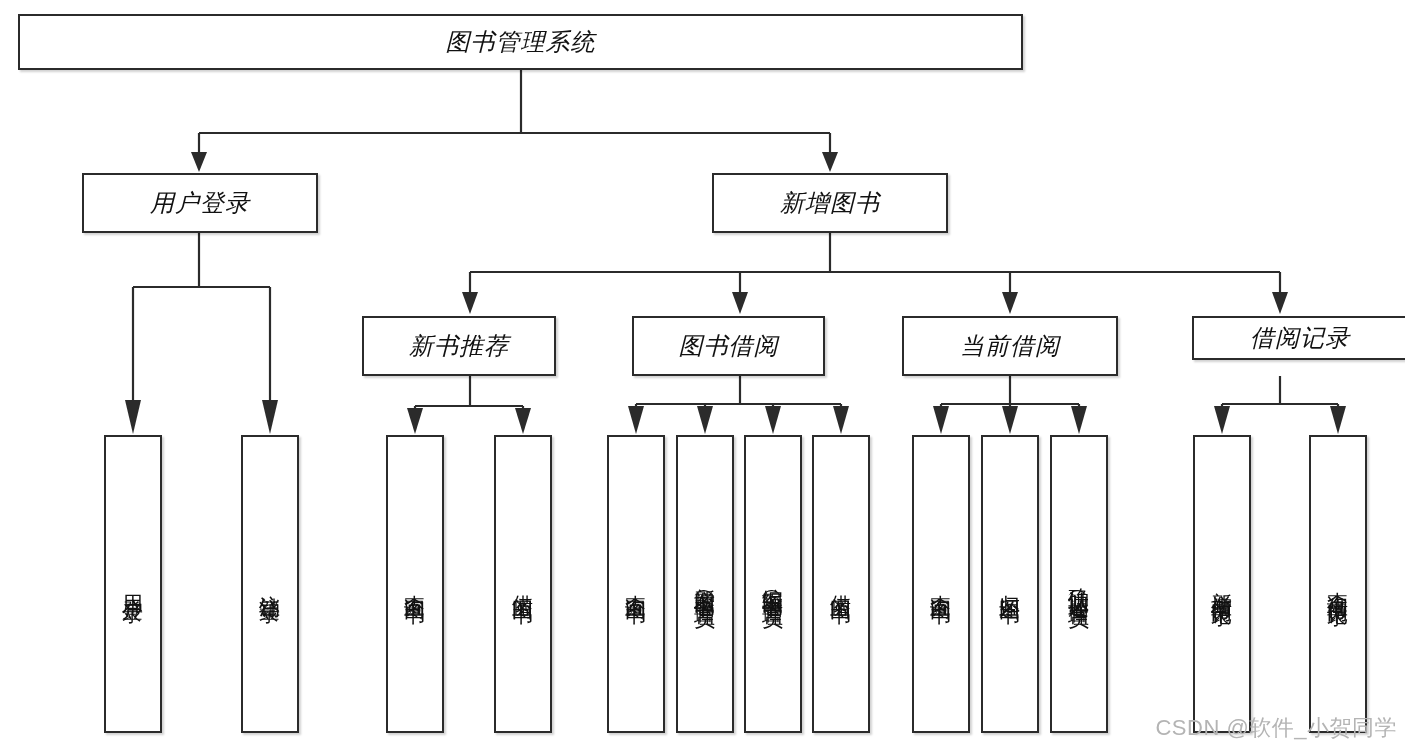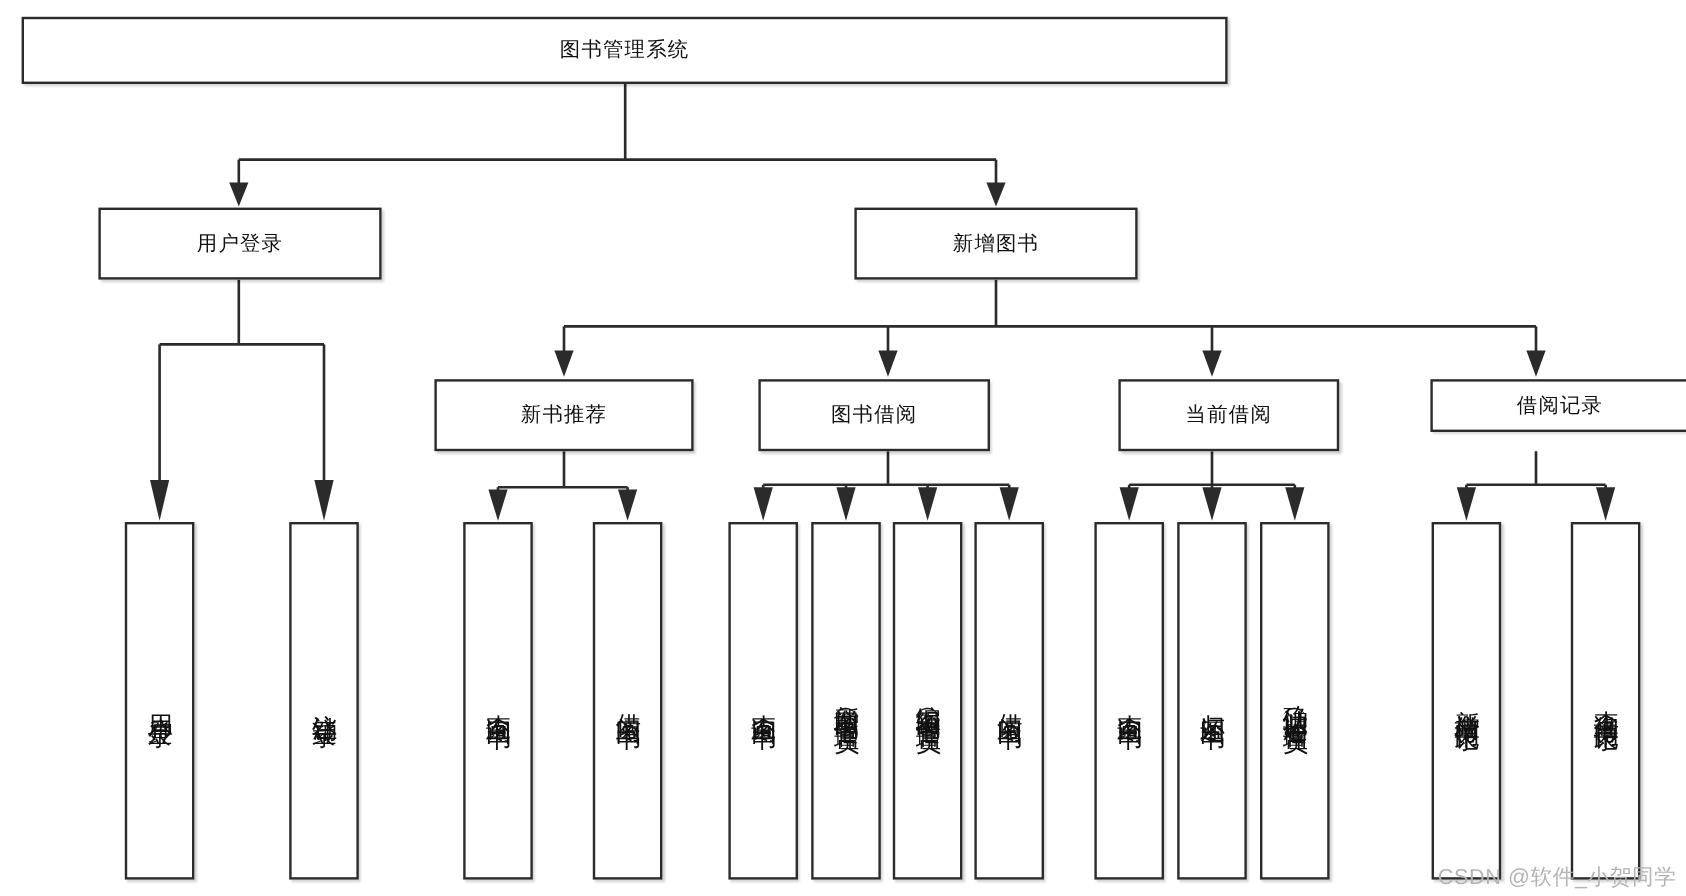--- a/index.html
+++ b/index.html
@@ -23,23 +23,24 @@
     box-sizing: border-box;
     background: #ffffff;
     border: 2px solid #2b2b2b;
     box-shadow: 2px 2px 2px rgba(0,0,0,0.18);
     display: flex;
     align-items: center;
     justify-content: center;
     color: #111111;
   }
   .node.horiz {
-    font-size: 17px;
+    font-size: 24px;
     letter-spacing: 1px;
     line-height: 1.2;
+    font-style: italic;
   }
   .node.vert {
     writing-mode: vertical-rl;
     text-orientation: upright;
     font-size: 21px;
     letter-spacing: 3px;
     line-height: 1.1;
     padding: 6px 0;
     justify-content: center;
     align-items: center;
@@ -63,21 +64,21 @@
     stroke-width: 2.2;
     fill: none;
   }
   #wires polygon {
     fill: #2b2b2b;
   }
   .watermark {
     position: absolute;
     right: 8px;
     bottom: 4px;
-    font-size: 18px;
+    font-size: 22px;
     color: #b4b4b4;
     letter-spacing: 0.5px;
     white-space: nowrap;
     user-select: none;
   }
 </style>
 </head>
 <body>
 
 <div id="canvas">
@@ -148,27 +149,27 @@
     <span>图书管理系统</span>
   </div>
 
   <div class="node horiz" style="left:82px; top:173px; width:236px; height:60px;">
     <span>用户登录</span>
   </div>
   <div class="node horiz" style="left:712px; top:173px; width:236px; height:60px;">
     <span>新增图书</span>
   </div>
 
-  <div class="node horiz" style="left:362px; top:316px; width:216px; height:60px;">
+  <div class="node horiz" style="left:362px; top:316px; width:194px; height:60px;">
     <span>新书推荐</span>
   </div>
   <div class="node horiz" style="left:632px; top:316px; width:193px; height:60px;">
     <span>图书借阅</span>
   </div>
-  <div class="node horiz" style="left:902px; top:316px; width:184px; height:60px;margin-left:30px;">
+  <div class="node horiz" style="left:902px; top:316px; width:216px; height:60px;">
     <span>当前借阅</span>
   </div>
   <div class="node horiz" style="left:1192px; top:316px; width:216px; height:44px;">
     <span>借阅记录</span>
   </div>
 
   <div class="node vert" style="left:104px; top:435px; width:58px; height:298px;">
     <span class="vlabel">用户登录</span>
   </div>
   <div class="node vert" style="left:241px; top:435px; width:58px; height:298px;">

